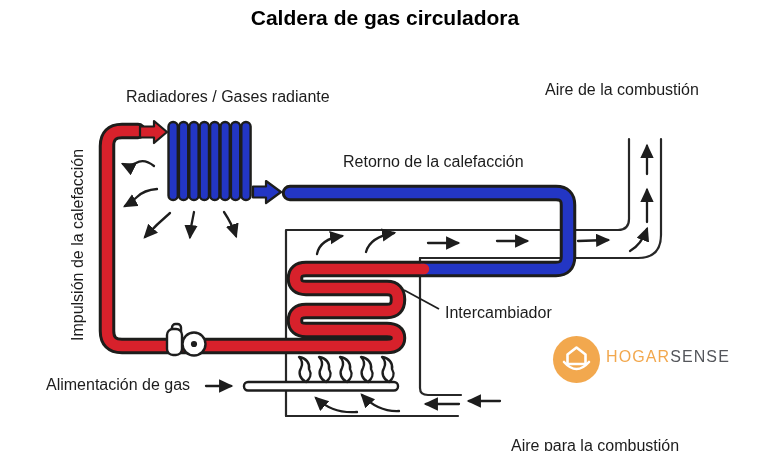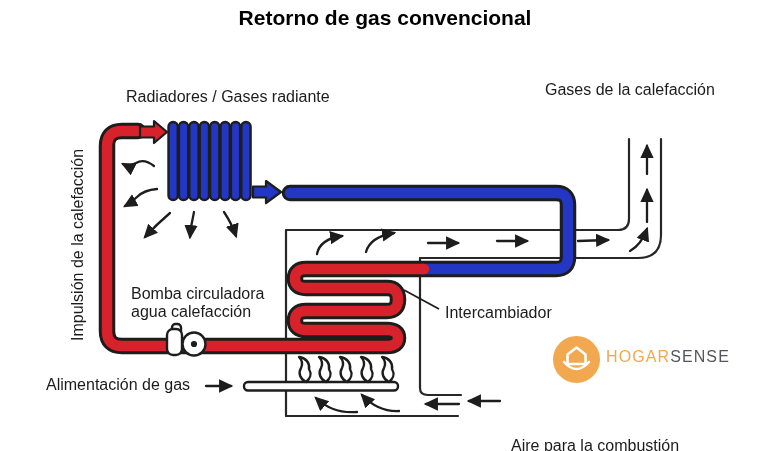--- a/index.html
+++ b/index.html
@@ -132,29 +132,26 @@
       <path class="flow" marker-end="url(#ah)" d="M 399 411 Q 378 412 362 395"></path>
       <path class="flow" marker-end="url(#ah)" d="M 459 404 L 426 404"></path>
       <path class="flow" marker-end="url(#ah)" d="M 500 401 L 469 401"></path>
     </g>
 
     <path class="flow" marker-end="url(#ah)" d="M 206 386 L 231 386"></path>
 
     <path d="M 404 290 L 439 309" stroke="#1d1d1d" stroke-width="1.8" fill="none"></path>
   </svg>
 
-  <div class="title">Retorno de gas convencional</div>
+  <div class="title">Caldera de gas circuladora</div>
 
   <div class="label" style="left:126px;top:88px;">Radiadores / Gases radiante</div>
-  <div class="label" style="left:545px;top:81px;">Gases de la calefacción</div>
+  <div class="label" style="left:545px;top:81px;">Aire de la combustión</div>
+  <div class="label" style="left:343px;top:153px;">Retorno de la calefacción</div>
   <div class="vlabel">Impulsión de la calefacción</div>
-  <div class="label" style="left:131px;top:285px;">
-    <div>Bomba circuladora</div>
-    <div>agua calefacción</div>
-  </div>
   <div class="label" style="left:445px;top:304px;">Intercambiador</div>
   <div class="label" style="left:46px;top:376px;">Alimentación de gas</div>
   <div class="label" style="left:511px;top:397px;margin-top:40px;">Aire para la combustión</div>
 
   <div class="logo-circle">
     <svg width="47" height="47" viewBox="0 0 47 47">
       <path d="M 23.5 11.5 L 32.5 18.5 L 32.5 28 L 14.5 28 L 14.5 18.5 Z" fill="none" stroke="#ffffff" stroke-width="2.6" stroke-linejoin="round"></path>
       <path d="M 11 26 Q 23.5 40 36 26" fill="none" stroke="#ffffff" stroke-width="2.6" stroke-linecap="round"></path>
     </svg>
   </div>

